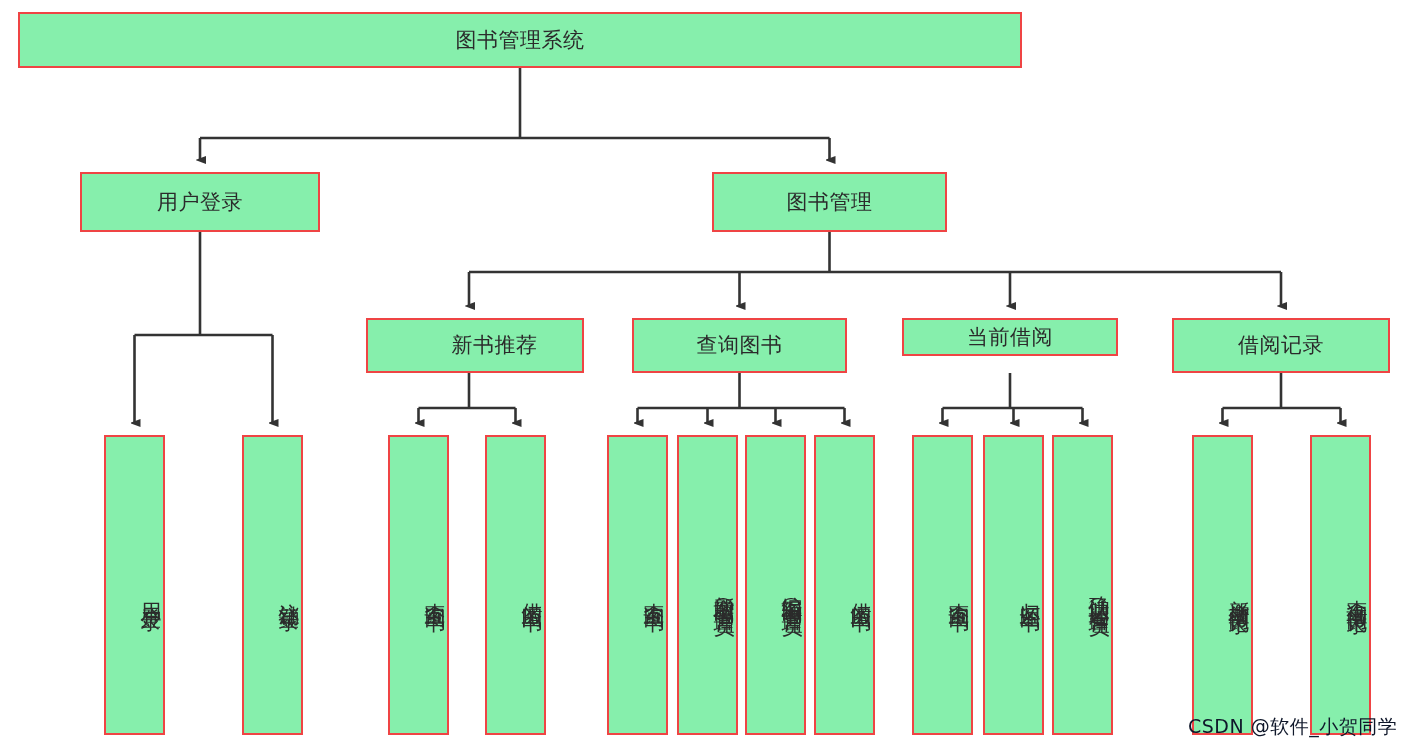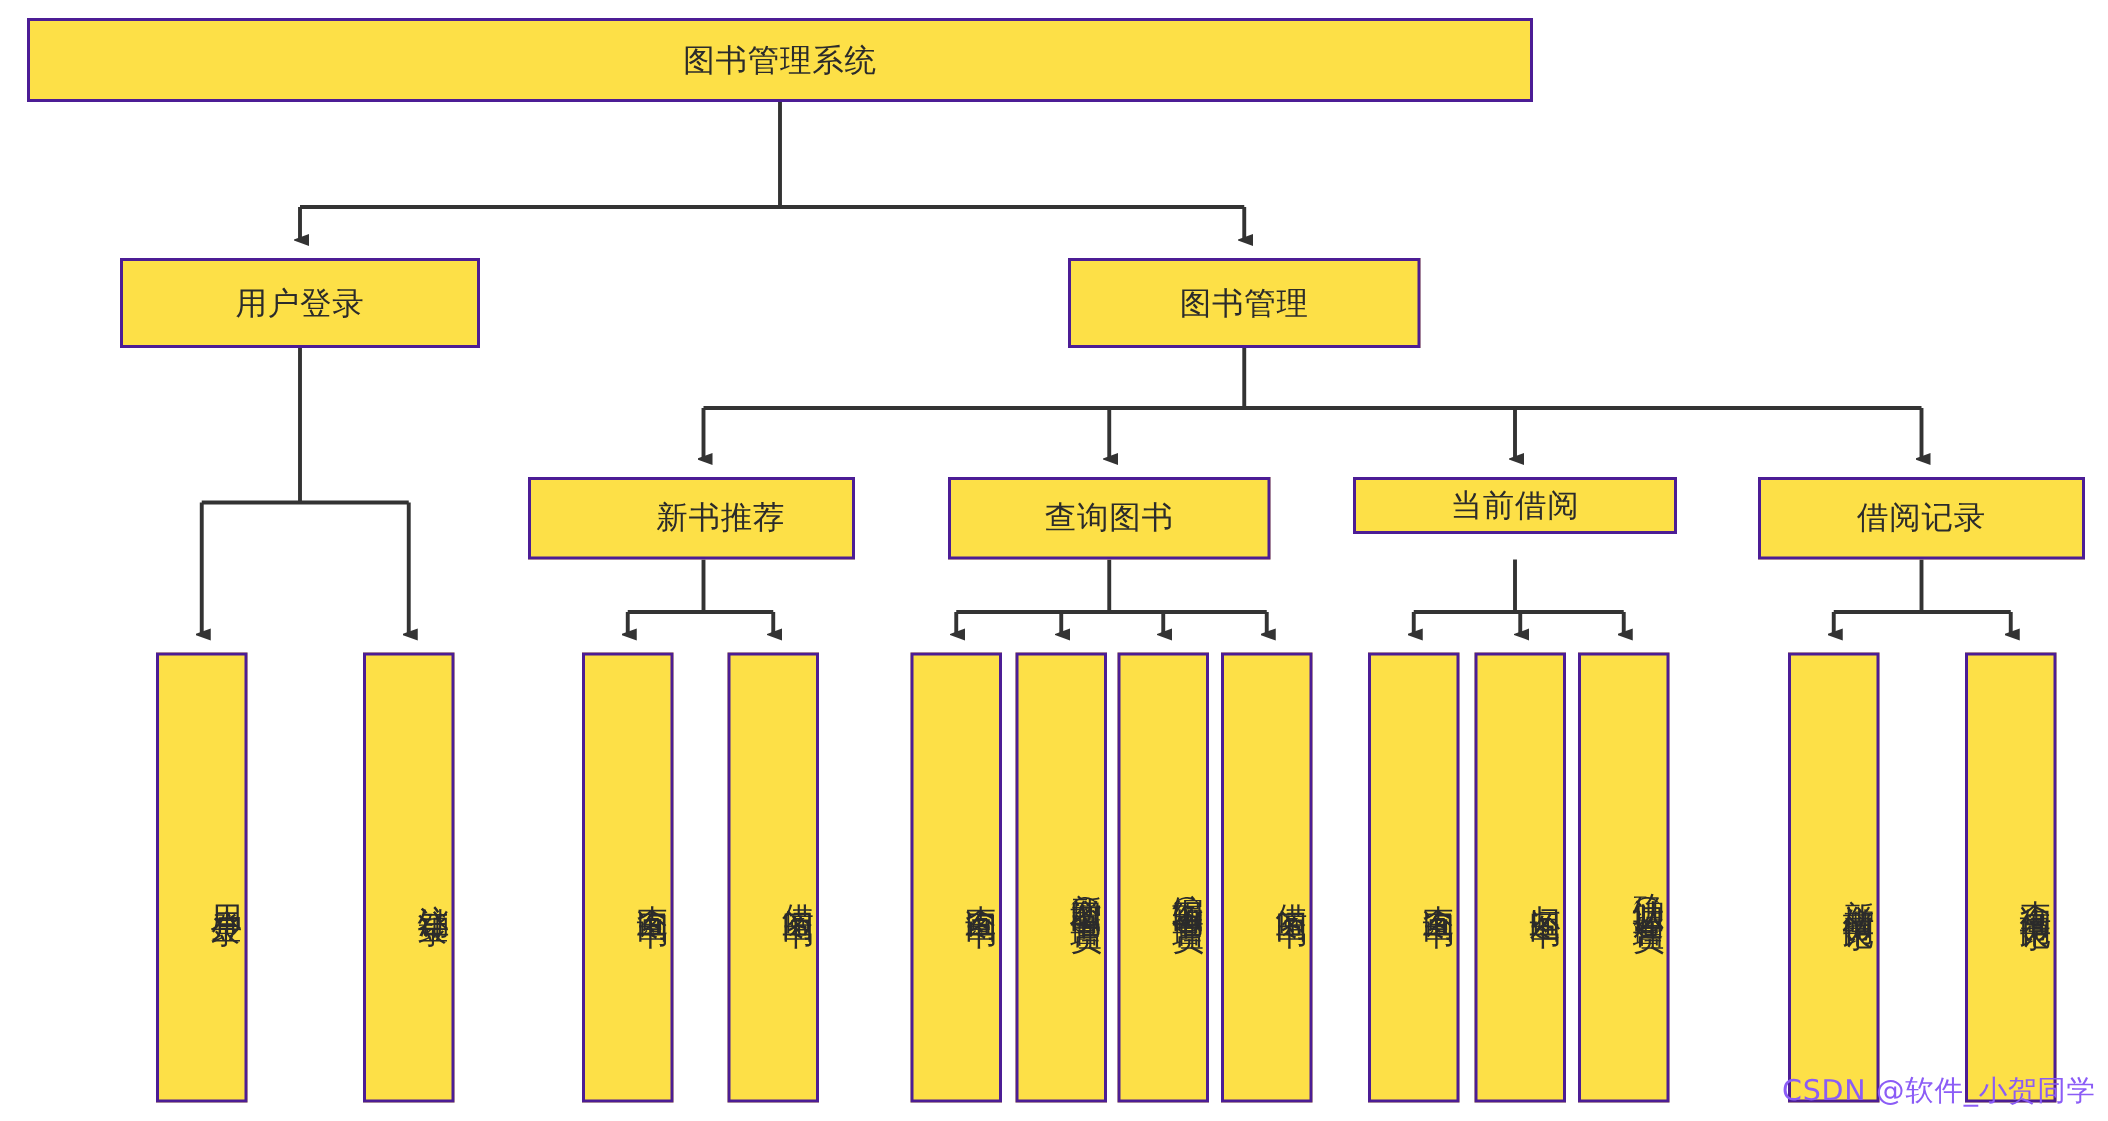--- a/index.html
+++ b/index.html
@@ -24,22 +24,22 @@
     position: absolute;
     left: 0;
     top: 0;
     width: 1405px;
     height: 747px;
     pointer-events: none;
   }
   .node {
     position: absolute;
     box-sizing: border-box;
-    border: 2px solid #4c1d95;
-    background: #fde047;
+    border: 2px solid #ef4444;
+    background: #86efac;
     display: flex;
     align-items: center;
     justify-content: center;
     color: #2b2b2b;
     line-height: 1.18;
   }
   .node.horiz {
     font-size: 21px;
     letter-spacing: 0.5px;
   }
@@ -59,21 +59,21 @@
     text-align: left;
   }
   .nlabel {
     white-space: pre;
   }
   #watermark {
     position: absolute;
     left: 1188px;
     top: 714px;
     font-size: 19px;
-    color: #8b5cf6;
+    color: #0f172a;
     white-space: nowrap;
     letter-spacing: 0.5px;
   }
 </style>
 </head>
 <body>
 
 <div id="diagram">
 
   <svg id="edges" viewBox="0 0 1405 747" xmlns="http://www.w3.org/2000/svg">
@@ -122,21 +122,21 @@
   <div id="nodes-layer">
       <div class="node horiz" style="left: 18px; top: 12px; width: 1004px; height: 56px;">
         <span class="nlabel">图书管理系统</span>
       </div>
       <div class="node horiz" style="left: 80px; top: 172px; width: 240px; height: 60px;">
         <span class="nlabel">用户登录</span>
       </div>
       <div class="node horiz" style="left: 712px; top: 172px; width: 235px; height: 60px;">
         <span class="nlabel">图书管理</span>
       </div>
-      <div class="node horiz" style="left: 352px; top: 318px; width: 218px; height: 55px; padding-left: 39px;">
+      <div class="node horiz" style="left: 366px; top: 318px; width: 218px; height: 55px; padding-left: 39px;">
         <span class="nlabel">新书推荐</span>
       </div>
       <div class="node horiz" style="left: 632px; top: 318px; width: 215px; height: 55px;">
         <span class="nlabel">查询图书</span>
       </div>
       <div class="node horiz" style="left: 902px; top: 318px; width: 216px; height: 38px;">
         <span class="nlabel">当前借阅</span>
       </div>
       <div class="node horiz" style="left: 1172px; top: 318px; width: 218px; height: 55px;">
         <span class="nlabel">借阅记录</span>

